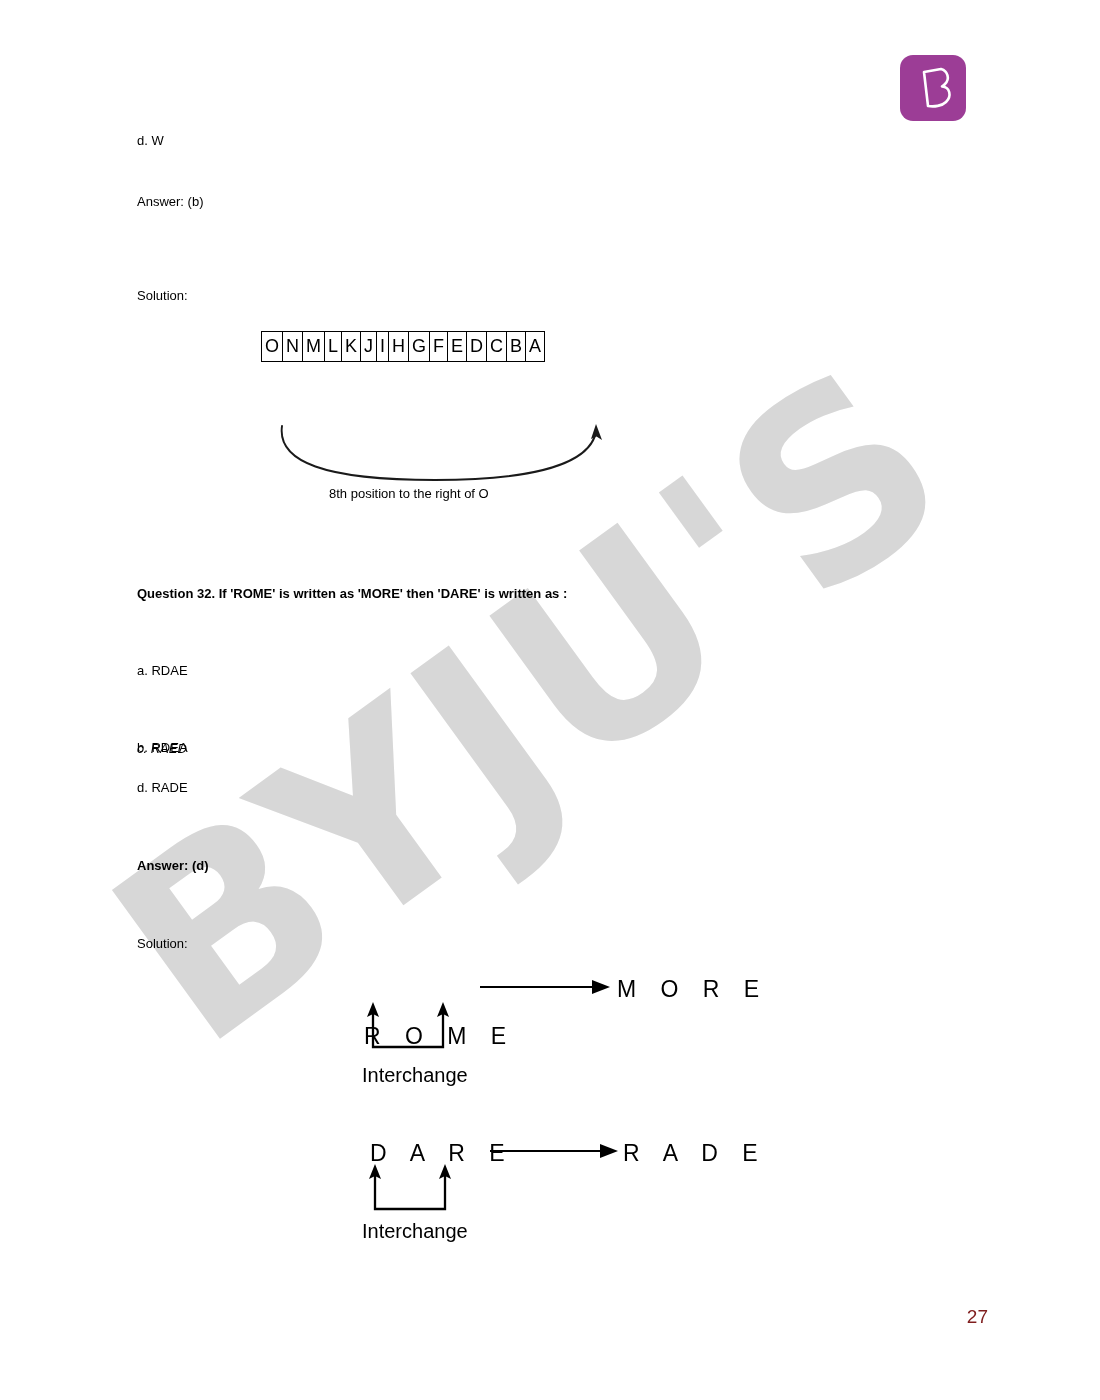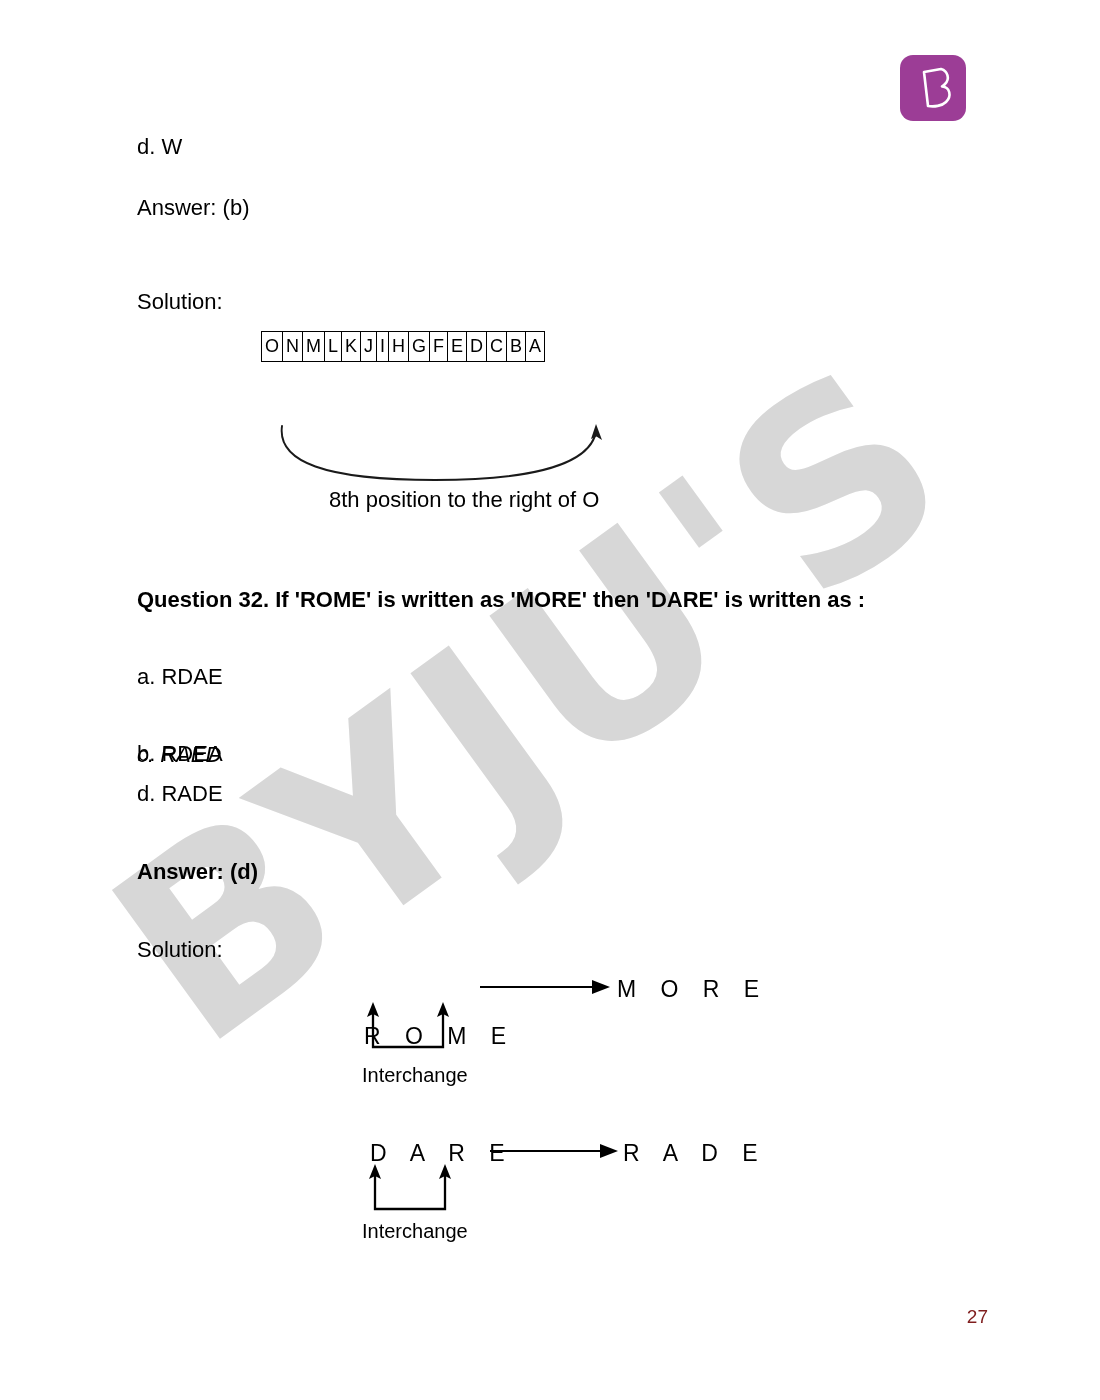--- a/index.html
+++ b/index.html
@@ -63,21 +63,21 @@
     height: 66px;
     border-radius: 13px;
     background: #9c3d96;
   }
   .logo svg { display:block; }
 
   
   .txt {
     position: absolute;
     font-family: "Liberation Sans", sans-serif;
-    font-size: 22px;
+    font-size: 13px;
     line-height: 1.3;
     color: #000;
     white-space: nowrap;
   }
   .txt.bold { font-weight: 700; }
 
   
   .letter-table {
     position: absolute;
     left: 261px;

